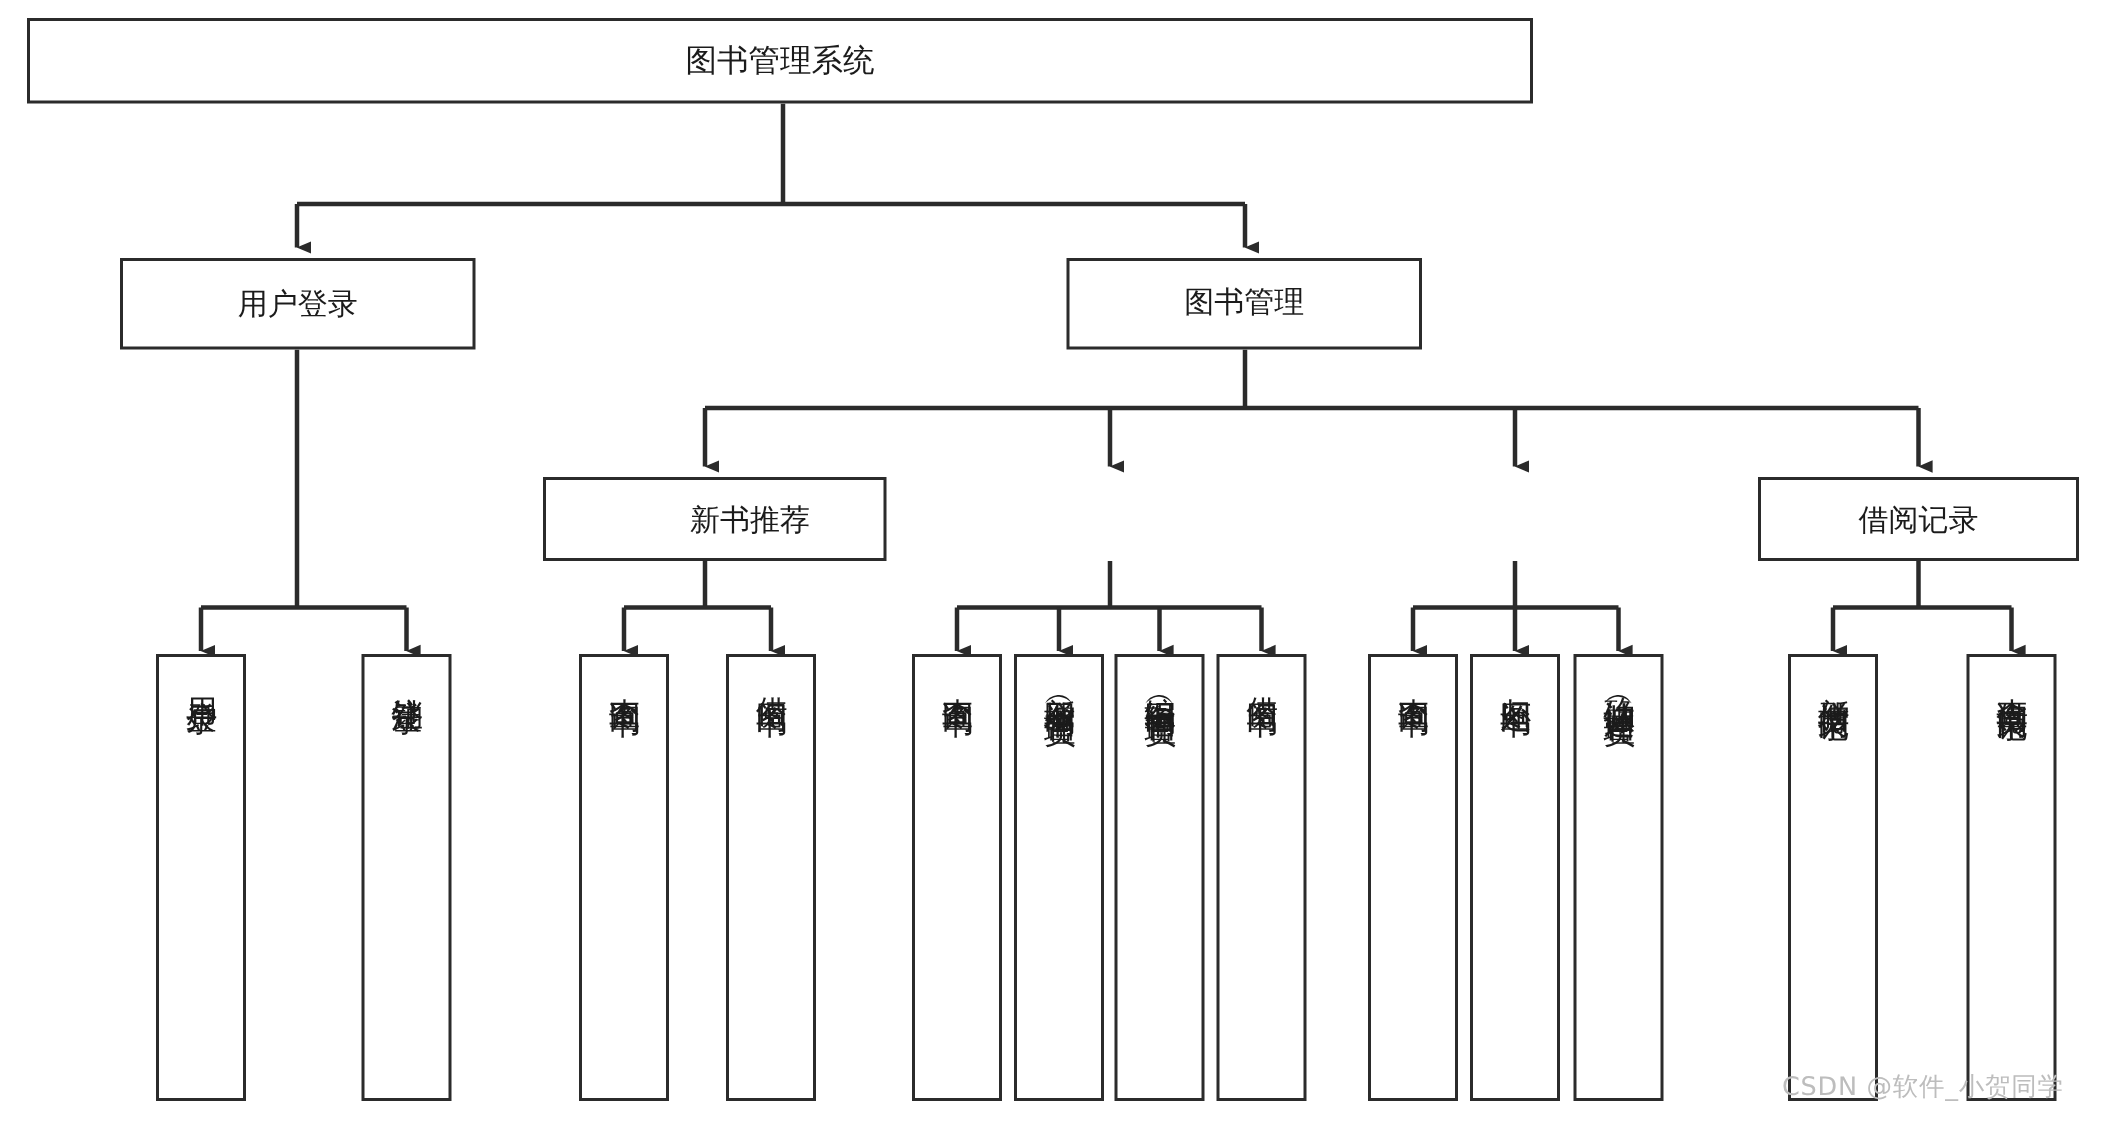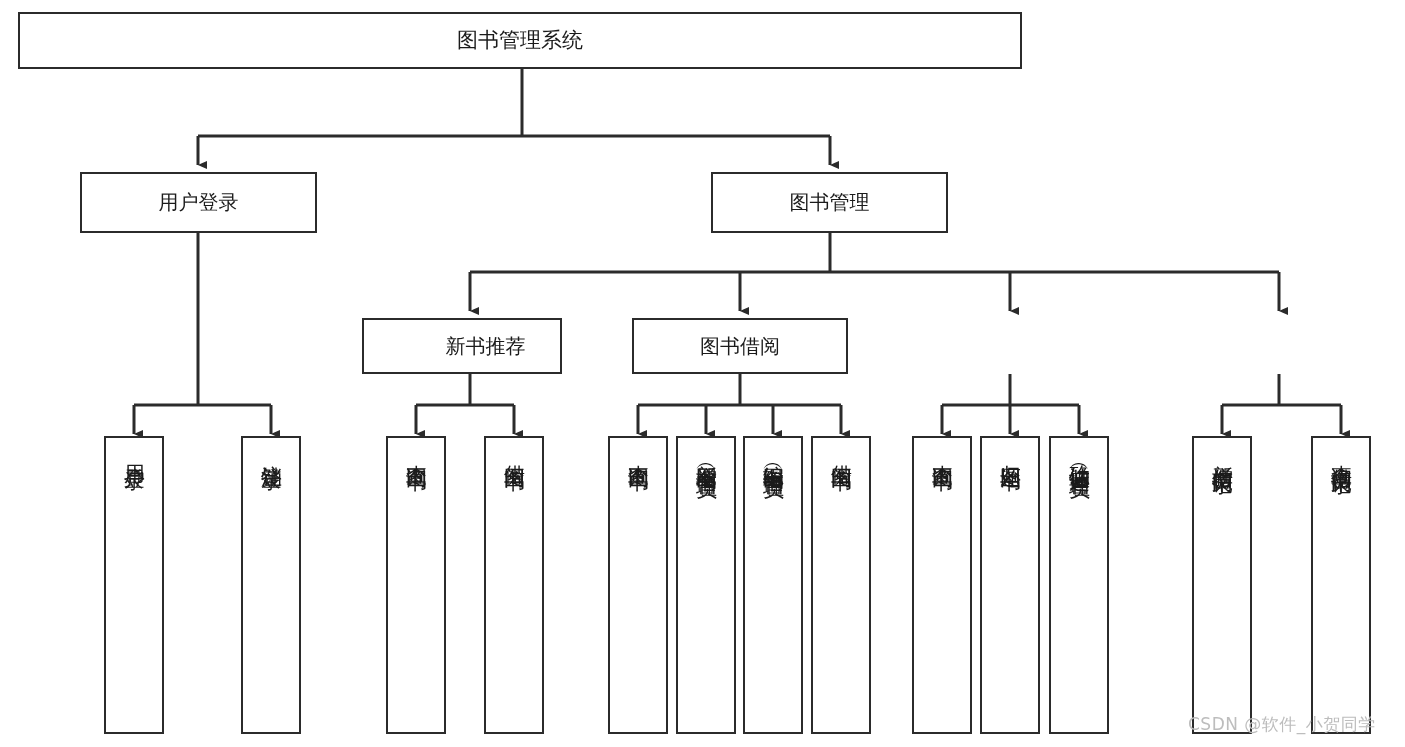--- a/index.html
+++ b/index.html
@@ -146,29 +146,29 @@
   </div>
 
   <div class="node level2" style="left:80px; top:172px; width:237px; height:61px;">
     <span class="node-label">用户登录</span>
   </div>
 
   <div class="node level2" style="left:711px; top:172px; width:237px; height:61px;font-family:Liberation Serif, serif;">
     <span class="node-label">图书管理</span>
   </div>
 
-  <div class="node level3" style="left:362px; top:318px; width:200px; height:56px;padding-left:47px;">
+  <div class="node level3" style="left:362px; top:318px; width:229px; height:56px;padding-left:47px;">
     <span class="node-label">新书推荐</span>
   </div>
 
-  <div class="node level3" style="left:632px; top:318px; width:216px; height:56px;">
-    <span class="node-label">图书借阅</span>
-  </div>
-
-
+
+
+  <div class="node level3" style="left:1172px; top:318px; width:214px; height:56px;">
+    <span class="node-label">借阅记录</span>
+  </div>
 
   <div class="node leaf" style="left:104px; top:436px; width:60px; height:298px;">
     <span class="node-label">用户登录</span>
   </div>
 
   <div class="node leaf" style="left:241px; top:436px; width:60px; height:298px;">
     <span class="node-label">注销登录</span>
   </div>
 
   <div class="node leaf" style="left:386px; top:436px; width:60px; height:298px;">

